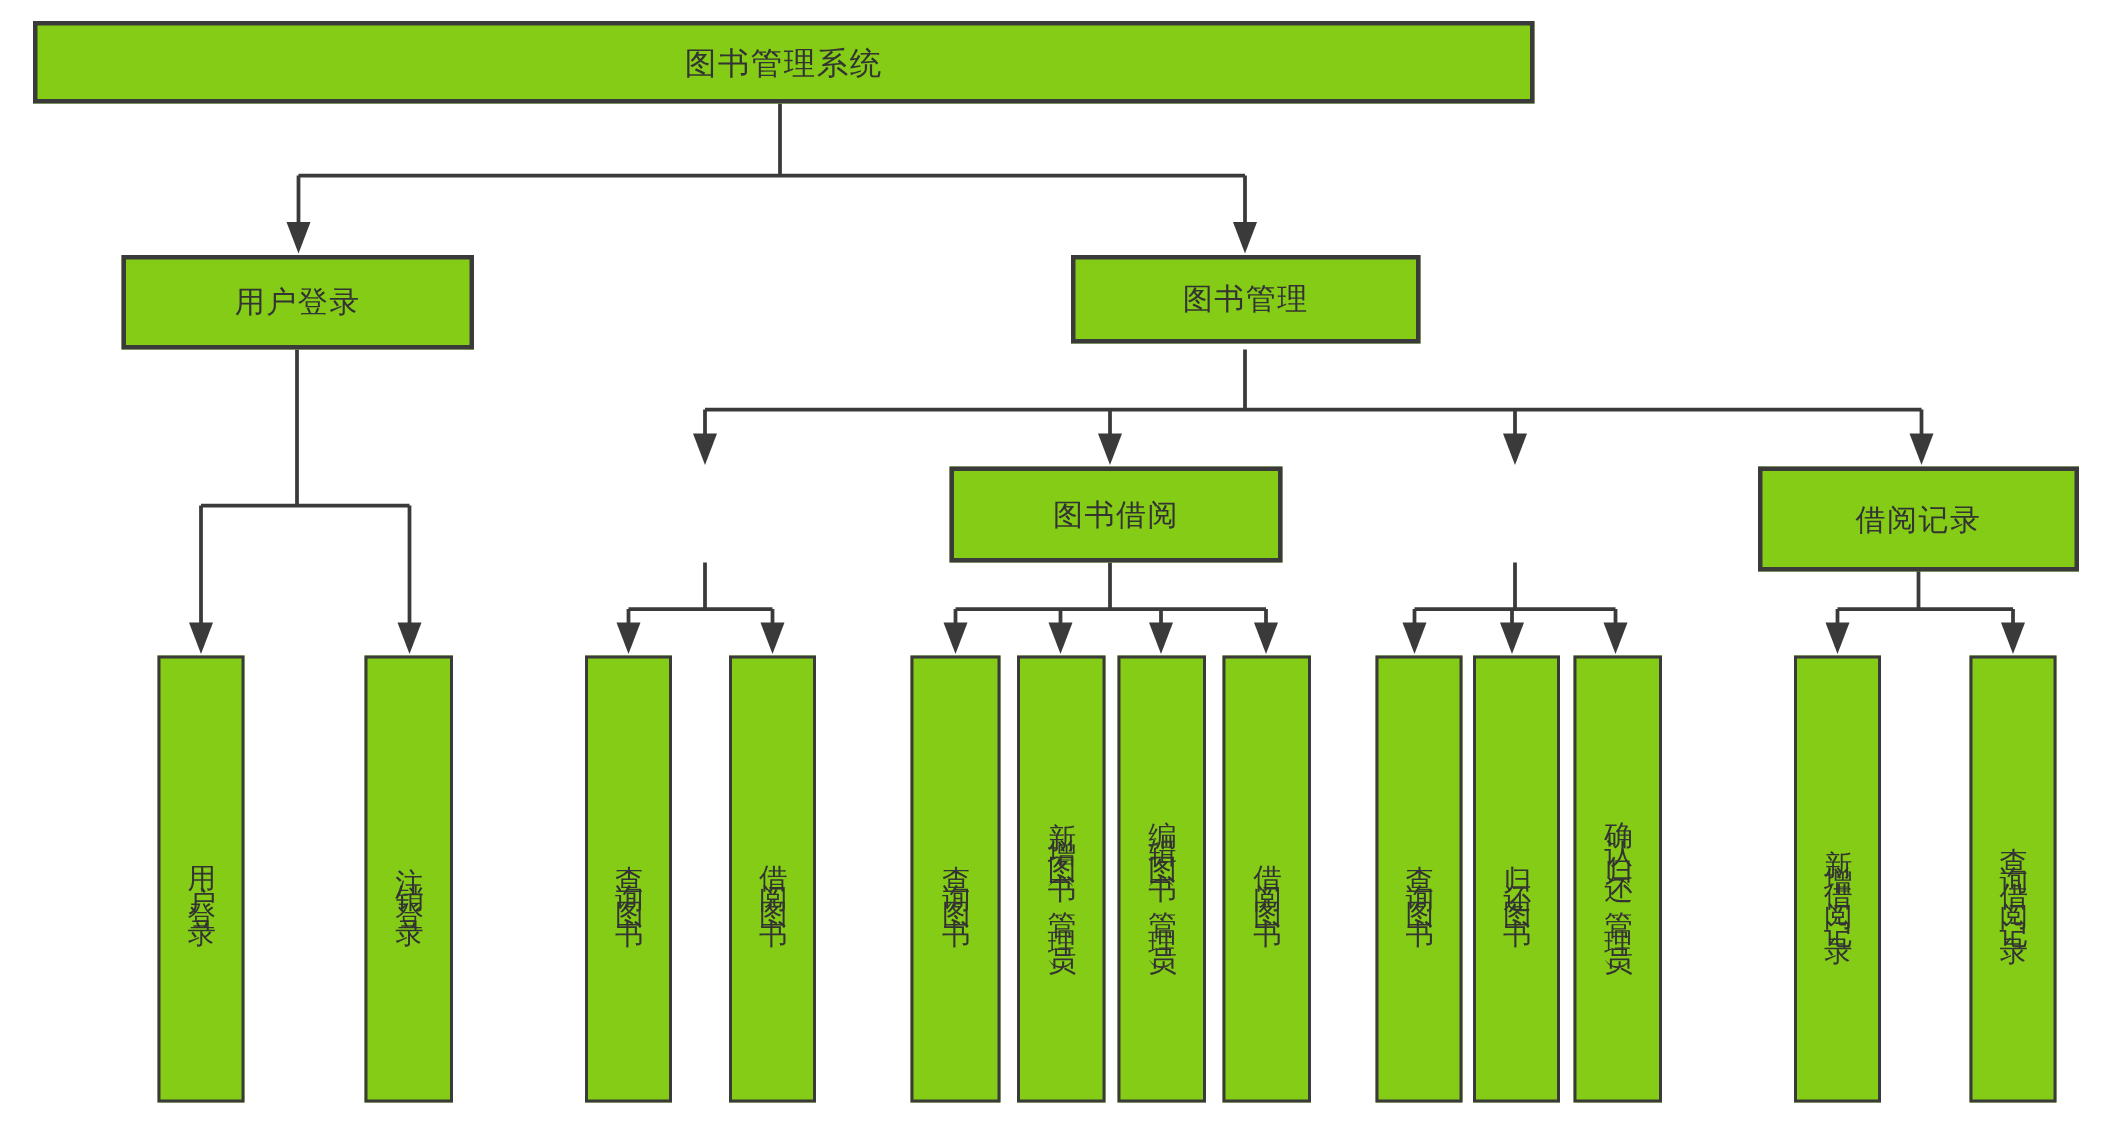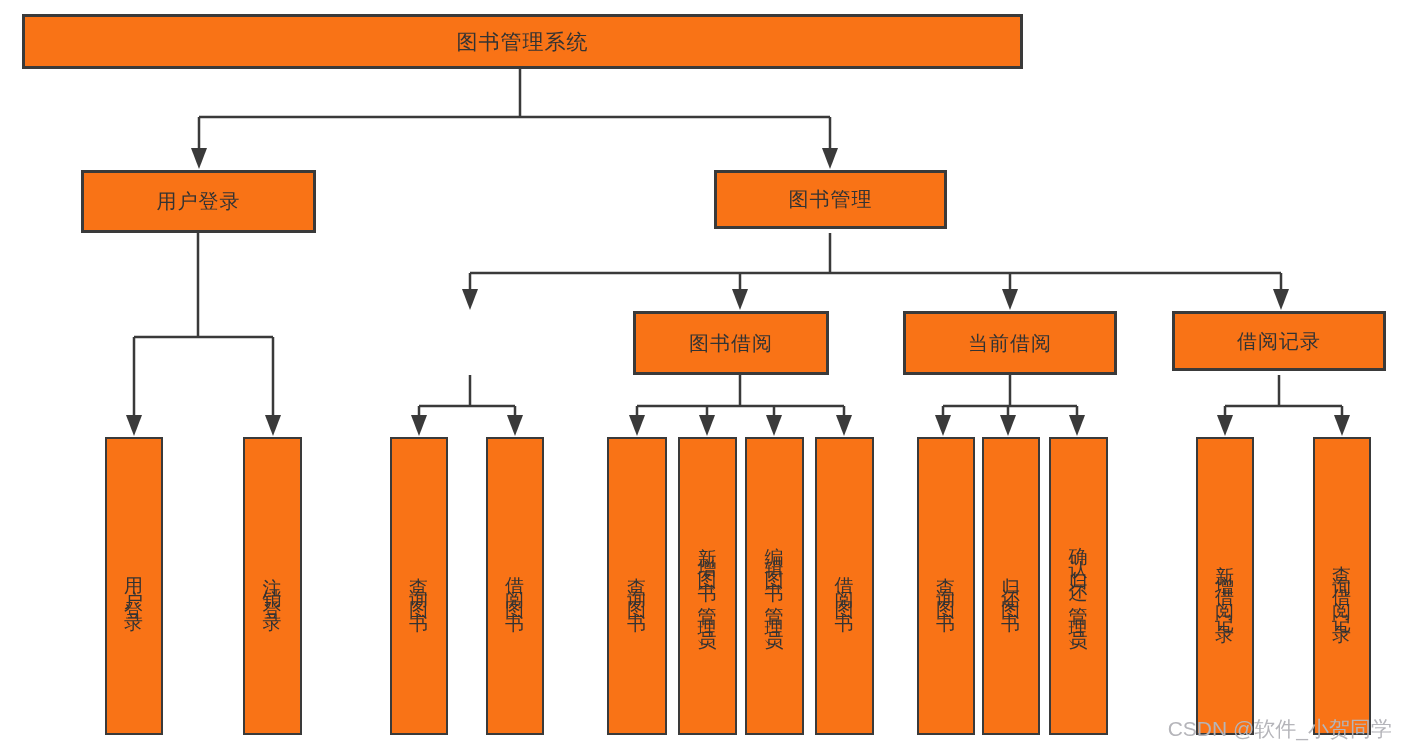--- a/index.html
+++ b/index.html
@@ -22,21 +22,21 @@
     height: 747px;
   }
   svg.wires {
     position: absolute;
     left: 0; top: 0;
     z-index: 1;
   }
   .node {
     position: absolute;
     box-sizing: border-box;
-    background: #f97316;
+    background: #84cc16;
     border: 3px solid #3a3a3a;
     display: flex;
     align-items: center;
     justify-content: center;
     z-index: 2;
   }
   .node-h {
     font-size: 20px;
     letter-spacing: 1px;
     white-space: nowrap;
@@ -114,27 +114,24 @@
     <span>图书管理系统</span>
   </div>
 
   <div class="node node-h" style="left:81px; top:170px; width:235px; height:63px;">
     <span>用户登录</span>
   </div>
   <div class="node node-h" style="left:714px; top:170px; width:233px; height:59px;">
     <span>图书管理</span>
   </div>
 
-  <div class="node node-h" style="left:633px; top:311px; width:196px; height:64px;">
+  <div class="node node-h" style="left:633px; top:311px; width:222px; height:64px;">
     <span>图书借阅</span>
   </div>
-  <div class="node node-h" style="left:903px; top:311px; width:214px; height:64px;">
-    <span>当前借阅</span>
-  </div>
-  <div class="node node-h" style="left:1172px; top:311px; width:214px; height:60px;">
+  <div class="node node-h" style="left:1172px; top:311px; width:214px; height:70px;">
     <span>借阅记录</span>
   </div>
 
   <div class="node node-v" style="left:105px; top:437px; width:58px; height:298px;">
     <span class="vtext">用户登录</span>
   </div>
   <div class="node node-v" style="left:243px; top:437px; width:59px; height:298px;">
     <span class="vtext">注销登录</span>
   </div>
 
@@ -168,15 +165,14 @@
     <span class="vtext">确认归还（管理员）</span>
   </div>
 
   <div class="node node-v" style="left:1196px; top:437px; width:58px; height:298px;">
     <span class="vtext">新增借阅记录</span>
   </div>
   <div class="node node-v" style="left:1313px; top:437px; width:58px; height:298px;">
     <span class="vtext">查询借阅记录</span>
   </div>
 
-  <div class="watermark">CSDN @软件_小贺同学</div>
 
 </div>
 
 </body></html>

